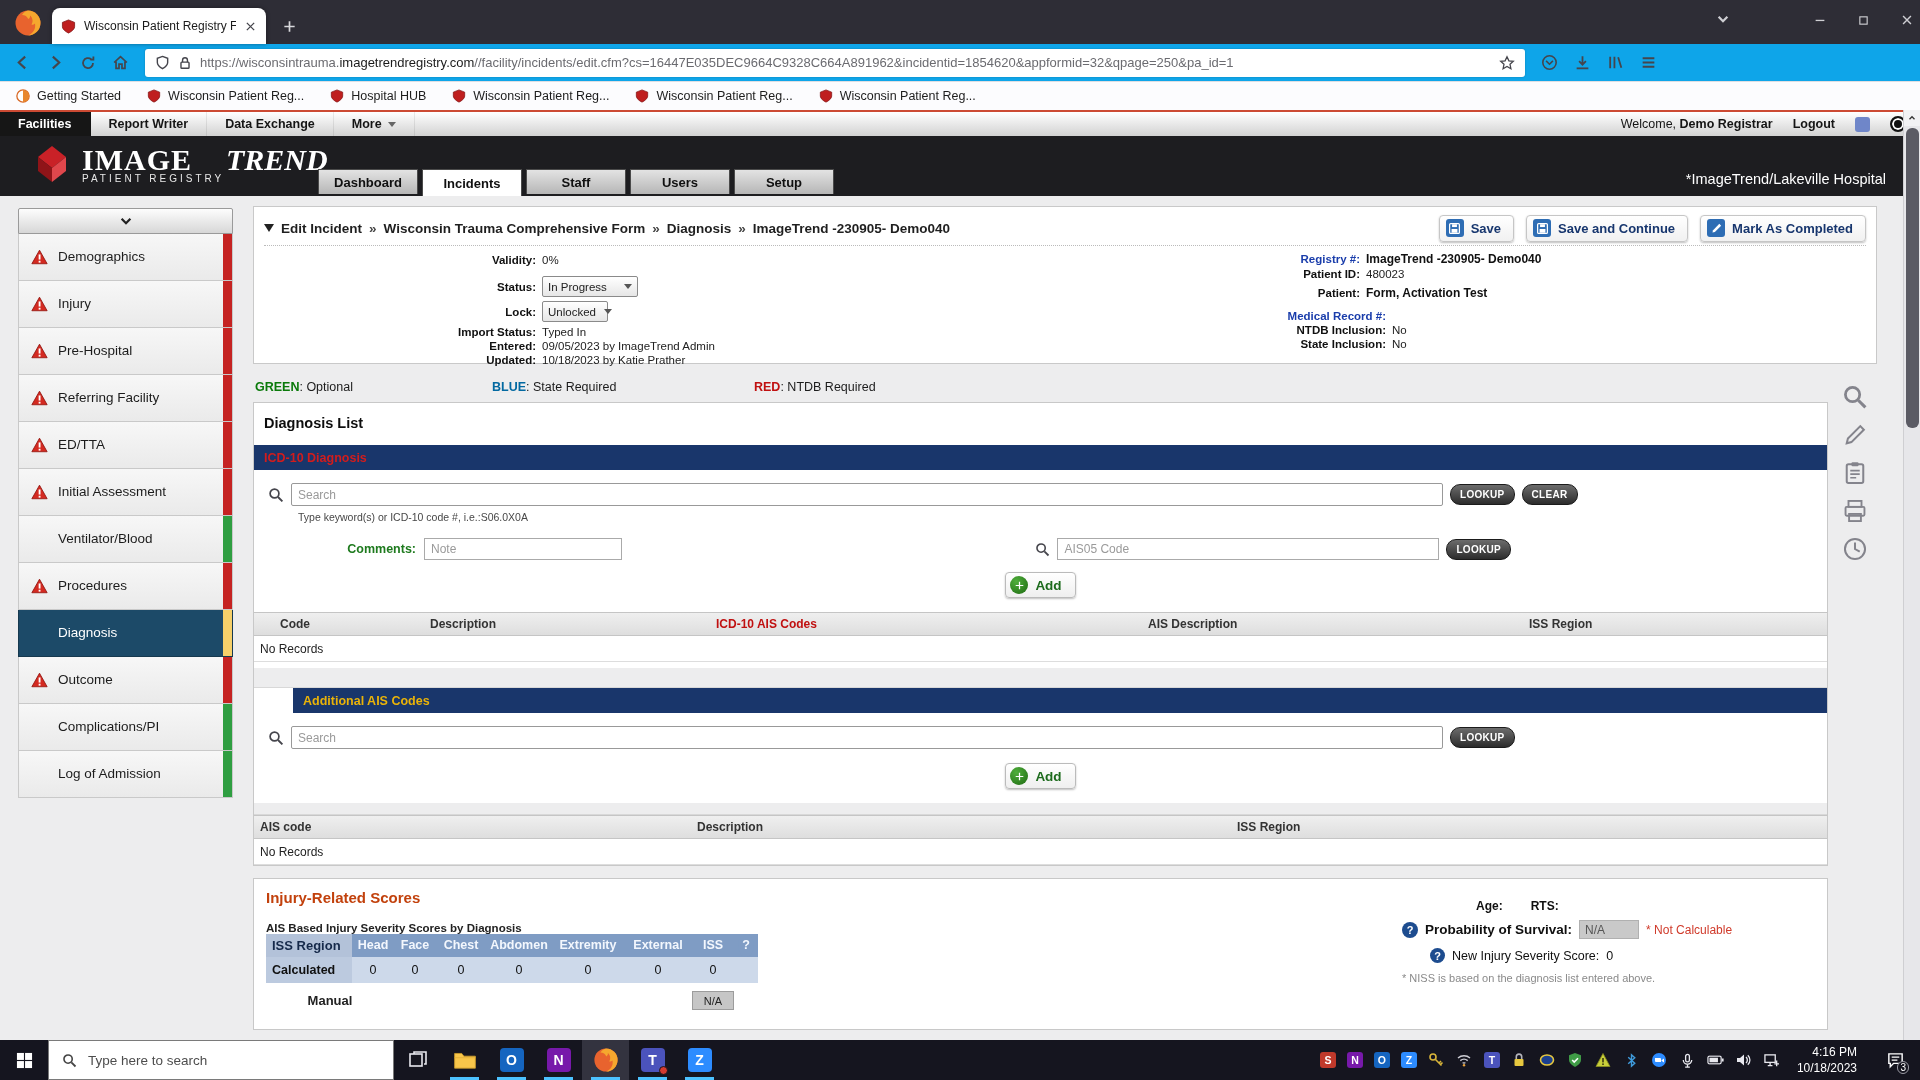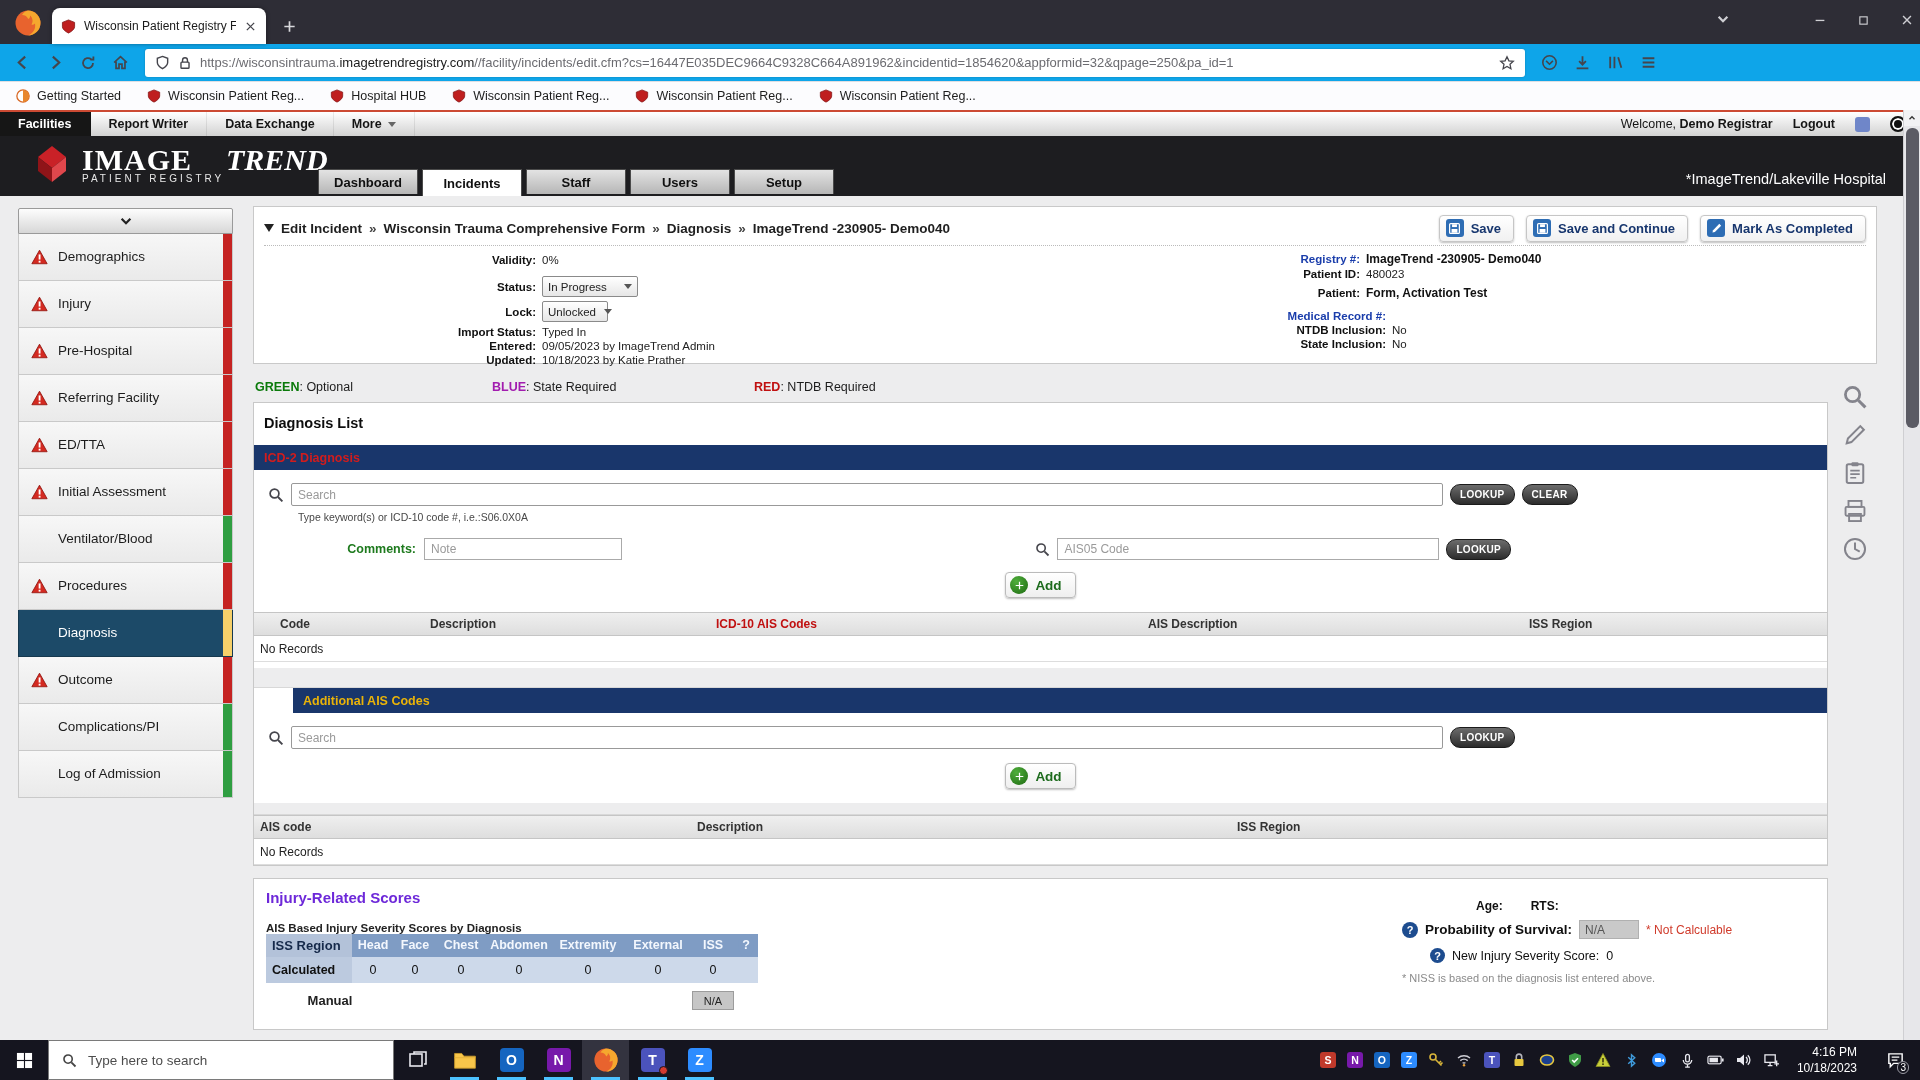--- a/index.html
+++ b/index.html
@@ -73,21 +73,21 @@
 .ilab2{width:124px;text-align:right;font-weight:bold;font-size:11.5px;color:#101010;padding-right:6px;flex:none;}
 .bluelab{color:#1a3dab;}
 .mt10{margin-top:10px;}.mt6{margin-top:6px;}.mt4{margin-top:4px;}
 .select{display:inline-flex;align-items:center;justify-content:space-between;border:1px solid #8a8a8a;background:linear-gradient(#ffffff,#e6e6e6);height:21px;padding:0 5px;font-size:11.5px;color:#222;border-radius:2px;cursor:pointer;}
 .sel-status{width:96px;}.sel-lock{width:66px;}
 .selarr{width:0;height:0;border-left:4px solid transparent;border-right:4px solid transparent;border-top:5px solid #555;margin-left:8px;}
 
 .legend{display:flex;margin:16px 0 8px 2px;font-size:12.5px;color:#1c1c1c;}
 .lg1{width:237px;}.lg2{width:262px;}
 .lgw{font-weight:bold;}
-.wgreen{color:#0a7a0a;}.wblue{color:#a21caf;}.wred{color:#c01010;}
+.wgreen{color:#0a7a0a;}.wblue{color:#0369a1;}.wred{color:#c01010;}
 
 .panel{width:1575px;background:#fff;border:1px solid #c8c8c8;}
 .panel-title{padding:12px 0 14px 10px;font-weight:bold;font-size:14.5px;color:#0e0e0e;}
 .navybar{height:25px;background:#19366b;display:flex;align-items:center;padding-left:10px;font-weight:bold;font-size:12.5px;}
 .redtxt{color:#d21c1c;}.whitetxt{color:#eab308;margin-left:39px;}
 .search-row{display:flex;align-items:center;gap:7px;padding:13px 14px 2px;}
 .sinput{width:1152px;height:23px;border:1px solid #999;border-radius:2px;padding:0 6px;font-size:12px;color:#333;font-family:"Liberation Sans",sans-serif;}
 .sinput::placeholder,.ninput::placeholder,.ainput::placeholder{color:#9a9a9a;}
 .pill{background:linear-gradient(#6c6c6c,#2c2c2c);color:#fff;font-size:10px;font-weight:bold;padding:4px 9px;border-radius:10px;border:1px solid #1b1b1b;cursor:pointer;letter-spacing:.3px;}
 .hint{margin:3px 0 0 44px;font-size:10.5px;color:#474747;}
@@ -101,21 +101,21 @@
 .add-circ{width:18px;height:18px;border-radius:50%;background:radial-gradient(circle at 35% 30%,#4fae3b,#1e6a12);display:flex;align-items:center;justify-content:center;color:#fff;}
 .thead{display:grid;align-items:center;height:24px;background:linear-gradient(#efefef,#dedede);border-top:1px solid #c5c5c5;border-bottom:1px solid #c5c5c5;font-size:12px;font-weight:bold;color:#333;}
 .icd-head{grid-template-columns:150px 286px 432px 381px 1fr;padding-left:26px;}
 .add-head{grid-template-columns:437px 540px 1fr;padding-left:6px;}
 .redcol{color:#c01010;}
 .trow{height:26px;line-height:26px;padding-left:6px;background:#fff;border-bottom:1px solid #ddd;font-size:12px;color:#222;}
 .gap{height:20px;background:#ededee;border-bottom:1px solid #d8d8d8;margin-top:6px;}
 .gap2{height:12px;background:#ededee;border-bottom:1px solid #d8d8d8;}
 
 .scores{margin-top:12px;position:relative;padding:10px 12px 14px;height:152px;}
-.panel-title2{font-weight:bold;font-size:15px;color:#6d28d9;}
+.panel-title2{font-weight:bold;font-size:15px;color:#c2410c;}
 .sub{margin-top:16px;font-weight:bold;font-size:11.5px;color:#222;}
 .iss-row{display:grid;grid-template-columns:86px 42px 42px 50px 66px 72px 68px 42px 24px;align-items:center;}
 .iss-row.head span{color:#f3f7fd;font-weight:bold;font-size:12.5px;text-align:center;height:23px;line-height:23px;background:#7f9cc4;}
 .iss-row.head .issc0{color:#15294a;background:#b3c2d9;text-align:left;padding-left:6px;font-size:13px;}
 .iss-row.head .lastc{display:flex;align-items:center;justify-content:center;background:#7f9cc4;height:23px;}
 .iss-row.calc span{background:#cdd9ea;height:26px;line-height:26px;text-align:center;font-size:12.5px;color:#101010;}
 .iss-row.calc .issc0{background:#bccadf;font-weight:bold;text-align:left;padding-left:6px;}
 .iss-row.manual{margin-top:5px;height:24px;}
 .manual-lab{grid-column:1/3;text-align:center;font-weight:bold;font-size:13px;color:#222;}
 .na-box{grid-column:8;background:#c6c6c6;border:1px solid #9c9c9c;text-align:center;font-size:11px;height:19px;line-height:19px;color:#222;}
@@ -674,21 +674,21 @@
 
     <div class="legend">
       <span class="lg1"><span class="lgw wgreen">GREEN</span><span>: Optional</span></span>
       <span class="lg2"><span class="lgw wblue">BLUE</span><span>: State Required</span></span>
       <span><span class="lgw wred">RED</span><span>: NTDB Required</span></span>
     </div>
 
     <div class="panel">
       <div class="panel-title">Diagnosis List</div>
 
-      <div class="navybar redtxt">ICD-2 Diagnosis</div>
+      <div class="navybar redtxt">ICD-10 Diagnosis</div>
       <div class="search-row">
         <svg class="ic" width="16" height="16" viewBox="0 0 16 16">
             <use href="#i-mag"></use>
           </svg>
         <input class="sinput" placeholder="Search" style="">
         <span class="pill">LOOKUP</span>
         <span class="pill">CLEAR</span>
       </div>
       <div class="hint">Type keyword(s) or ICD-10 code #, i.e.:S06.0X0A</div>
       <div class="comments-row">

